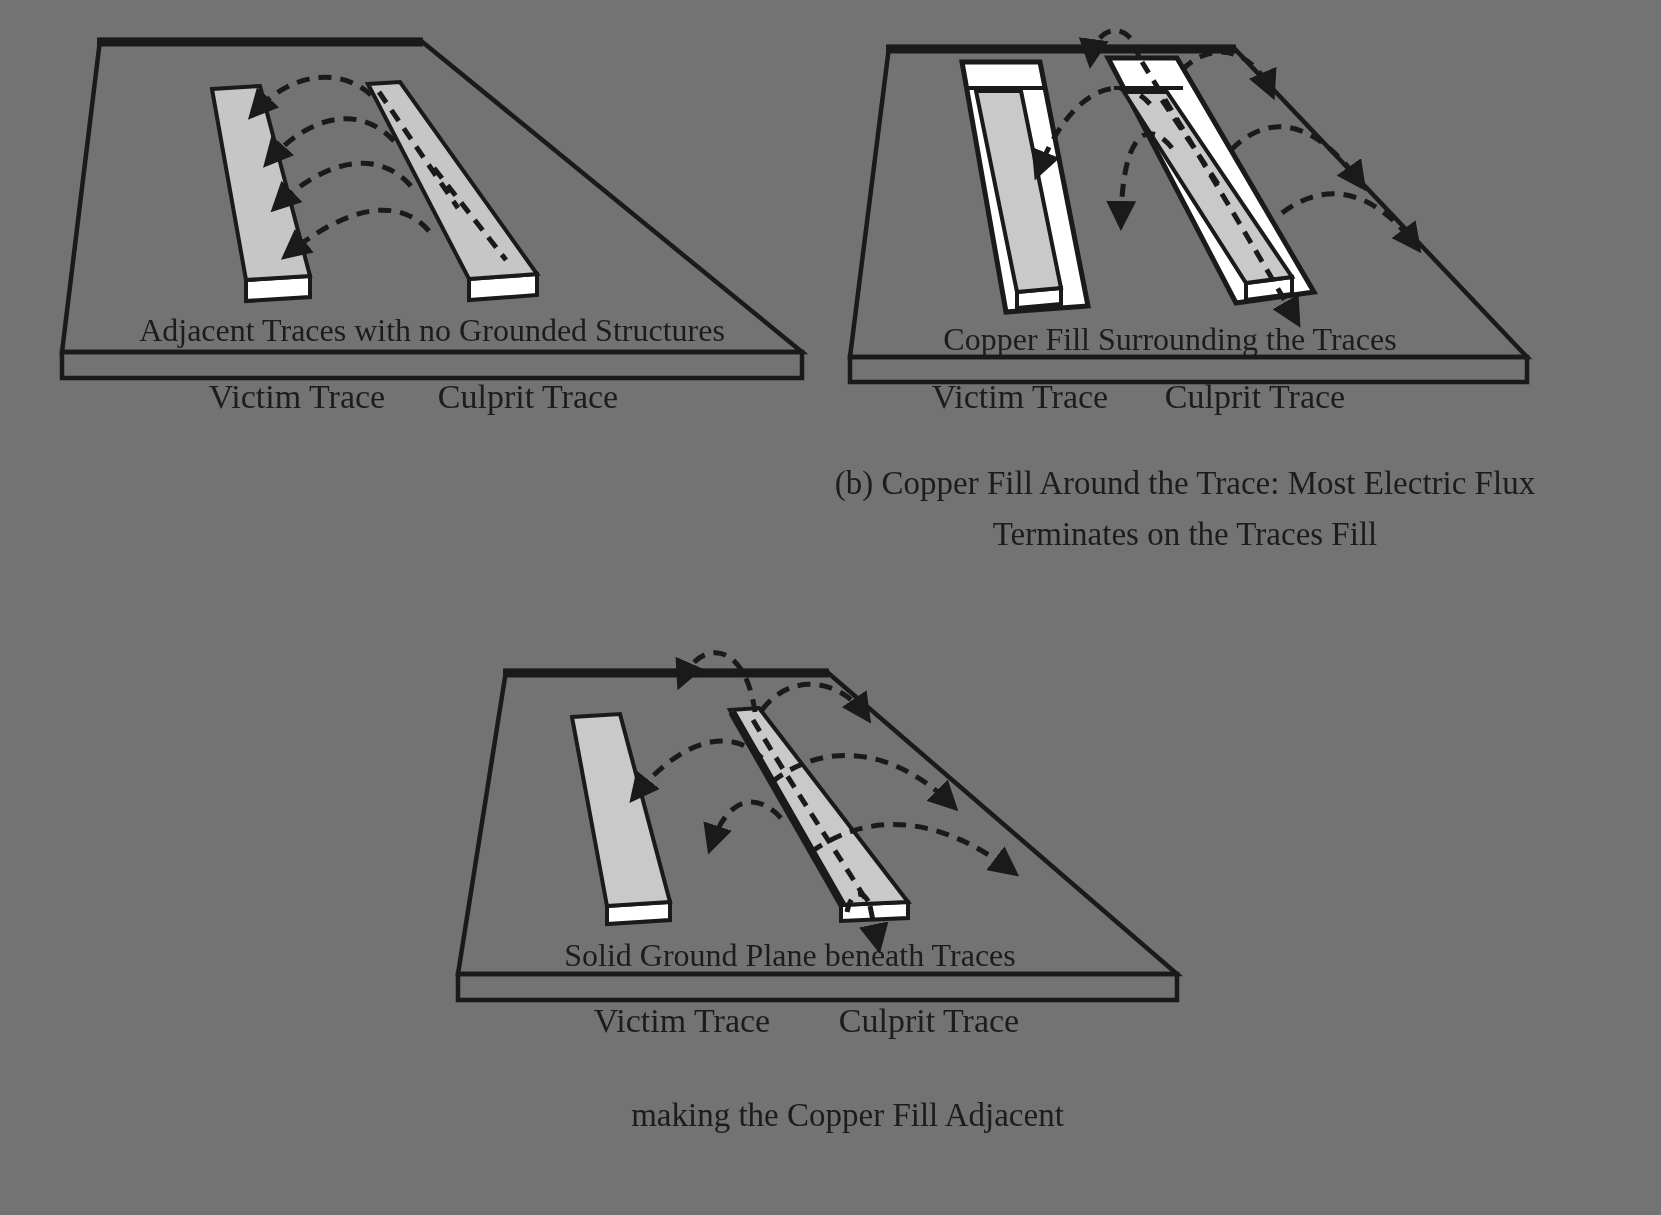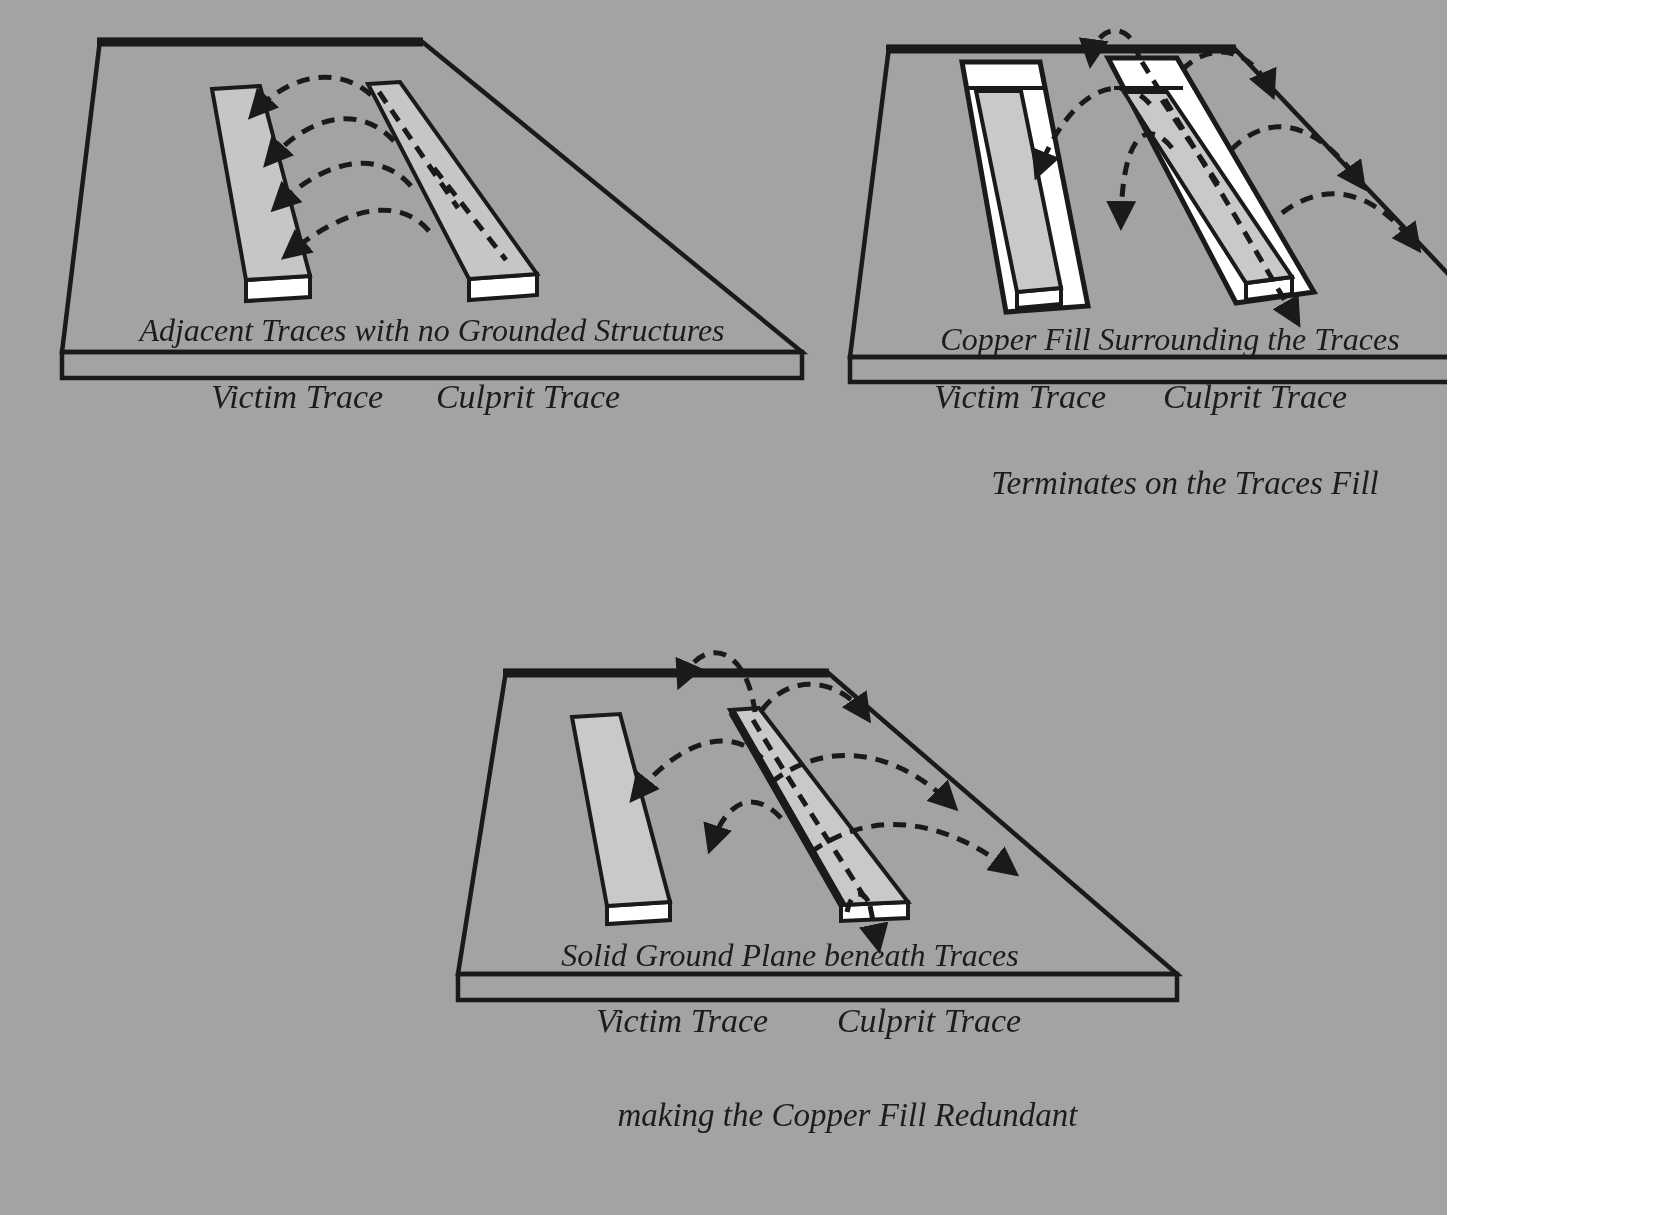--- a/index.html
+++ b/index.html
@@ -1,23 +1,22 @@
 <!DOCTYPE html>
 <html><head>
 <meta charset="utf-8">
 <style>
   html,body{margin:0;padding:0;background:#ffffff;}
   #figure{
     position:relative;
-    width:1447px;height:1215px;
-    background:#a3a3a3;
+    width:1661px;height:1215px;
+    background:#737373;
     font-family:"Liberation Serif","DejaVu Serif",serif;
     color:#1c1c1c;
     overflow:hidden;
-    font-style:italic;
   }
   .panel-svg{position:absolute;}
   #svg-a{left:0;top:0;}
   #svg-b{left:830px;top:0;}
   #svg-c{left:415px;top:600px;}
   .caption{
     position:absolute;
     text-align:center;
     font-size:33px;
     line-height:51px;
@@ -141,20 +140,21 @@
       <path d="M 396,252 C 455,210 525,216 597,271" class="dashed" marker-end="url(#arrC)"></path>
     </g>
 
     <text x="375" y="366" text-anchor="middle" class="board-label">Solid Ground Plane beneath Traces</text>
     <text x="267" y="432" text-anchor="middle" class="trace-label">Victim Trace</text>
     <text x="514" y="432" text-anchor="middle" class="trace-label">Culprit Trace</text>
   </svg>
 
 
   <div id="caption-b" class="caption">
+    <div>(b) Copper Fill Around the Trace: Most Electric Flux</div>
     <div>Terminates on the Traces Fill</div>
   </div>
 
   <div id="caption-c" class="caption">
-    <div>making the Copper Fill Redundant</div>
+    <div>making the Copper Fill Adjacent</div>
   </div>
 
 </div>
 
 </body></html>

